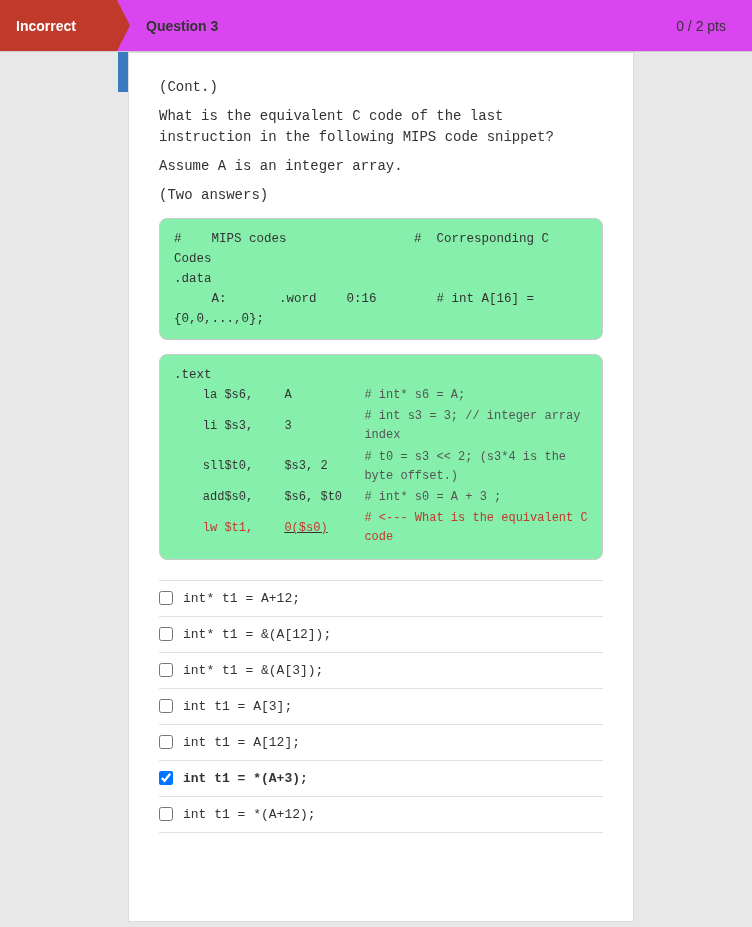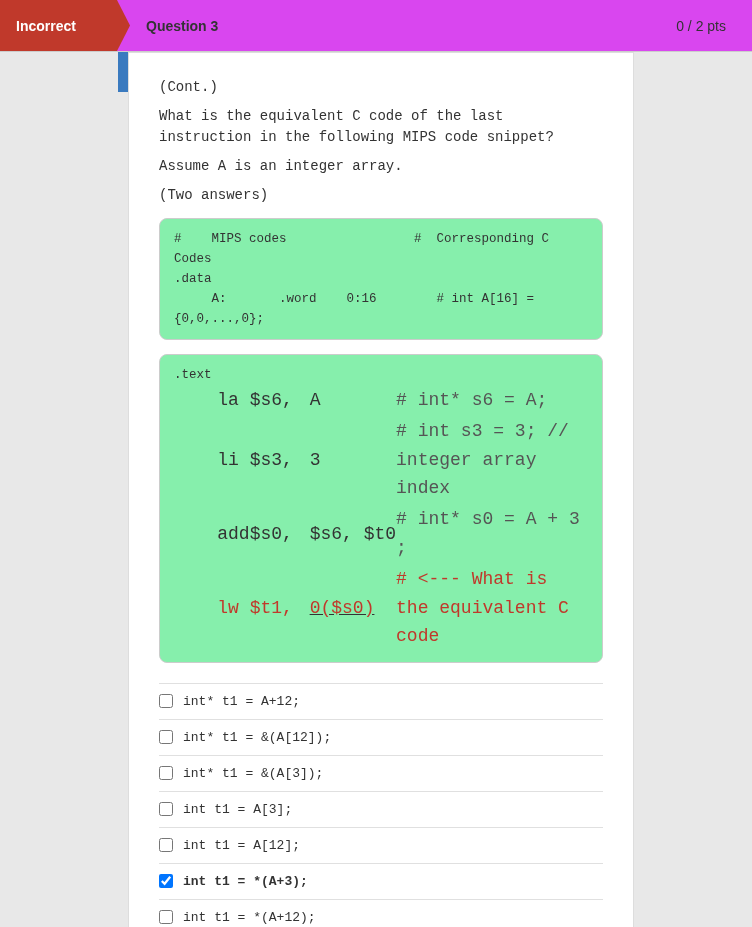--- a/index.html
+++ b/index.html
@@ -148,35 +148,41 @@
     </div>
 
     <div class="code-box">
       <div><span>#&nbsp;&nbsp;&nbsp;&nbsp;MIPS codes</span>&nbsp;&nbsp;&nbsp;&nbsp;&nbsp;&nbsp;&nbsp;&nbsp;&nbsp;&nbsp;&nbsp;&nbsp;&nbsp;&nbsp;&nbsp;&nbsp;&nbsp;<span>#&nbsp; Corresponding C Codes</span></div>
       <div>.data</div>
       <div>&nbsp;&nbsp;&nbsp;&nbsp;&nbsp;A:&nbsp;&nbsp;&nbsp;&nbsp;&nbsp;&nbsp;&nbsp;.word&nbsp;&nbsp;&nbsp;&nbsp;0:16&nbsp;&nbsp;&nbsp;&nbsp;&nbsp;&nbsp;&nbsp;&nbsp;# int A[16] = {0,0,...,0};</div>
     </div>
 
     <div class="code-box">
       <div>.text</div>
-      <table style="font-family:'Courier New',Courier,monospace; font-size:18px; border-collapse:collapse; width:100%;">
+      <table style="font-family:'Courier New',Courier,monospace; font-size:12px; border-collapse:collapse; width:100%;">
         <tbody>
             <tr>
           <td style="padding:1px 0; width:50px;">&nbsp;&nbsp;&nbsp;&nbsp;la</td>
           <td style="padding:1px 0; width:60px;">$s6,</td>
           <td style="padding:1px 0; width:80px;">A</td>
           <td style="padding:1px 0;"><span class="comment"># int* s6 = A;</span></td>
         </tr>
         <tr>
           <td style="padding:1px 0;">&nbsp;&nbsp;&nbsp;&nbsp;li</td>
           <td style="padding:1px 0;">$s3,</td>
           <td style="padding:1px 0;">3</td>
           <td style="padding:1px 0;"><span class="comment"># int s3 = 3; // integer array index</span></td>
         </tr>
         <tr>
+          <td style="padding:1px 0;">&nbsp;&nbsp;&nbsp;&nbsp;sll</td>
+          <td style="padding:1px 0;">$t0,</td>
+          <td style="padding:1px 0;">$s3,&nbsp;2</td>
+          <td style="padding:1px 0;"><span class="comment"># t0 = s3 &lt;&lt; 2; (s3*4 is the byte offset.)</span></td>
+        </tr>
+        <tr>
           <td style="padding:1px 0;">&nbsp;&nbsp;&nbsp;&nbsp;add</td>
           <td style="padding:1px 0;">$s0,</td>
           <td style="padding:1px 0;">$s6,&nbsp;$t0</td>
           <td style="padding:1px 0;"><span class="comment"># int* s0 = A + 3 ;</span></td>
         </tr>
         <tr>
           <td style="padding:1px 0;"><span class="red-text">&nbsp;&nbsp;&nbsp;&nbsp;lw</span></td>
           <td style="padding:1px 0;"><span class="red-text">$t1,</span></td>
           <td style="padding:1px 0;text-decoration:underline;"><span class="red-text">0($s0)</span></td>
           <td style="padding:1px 0;"><span class="red-text"># &lt;--- What is the equivalent C code</span></td>

